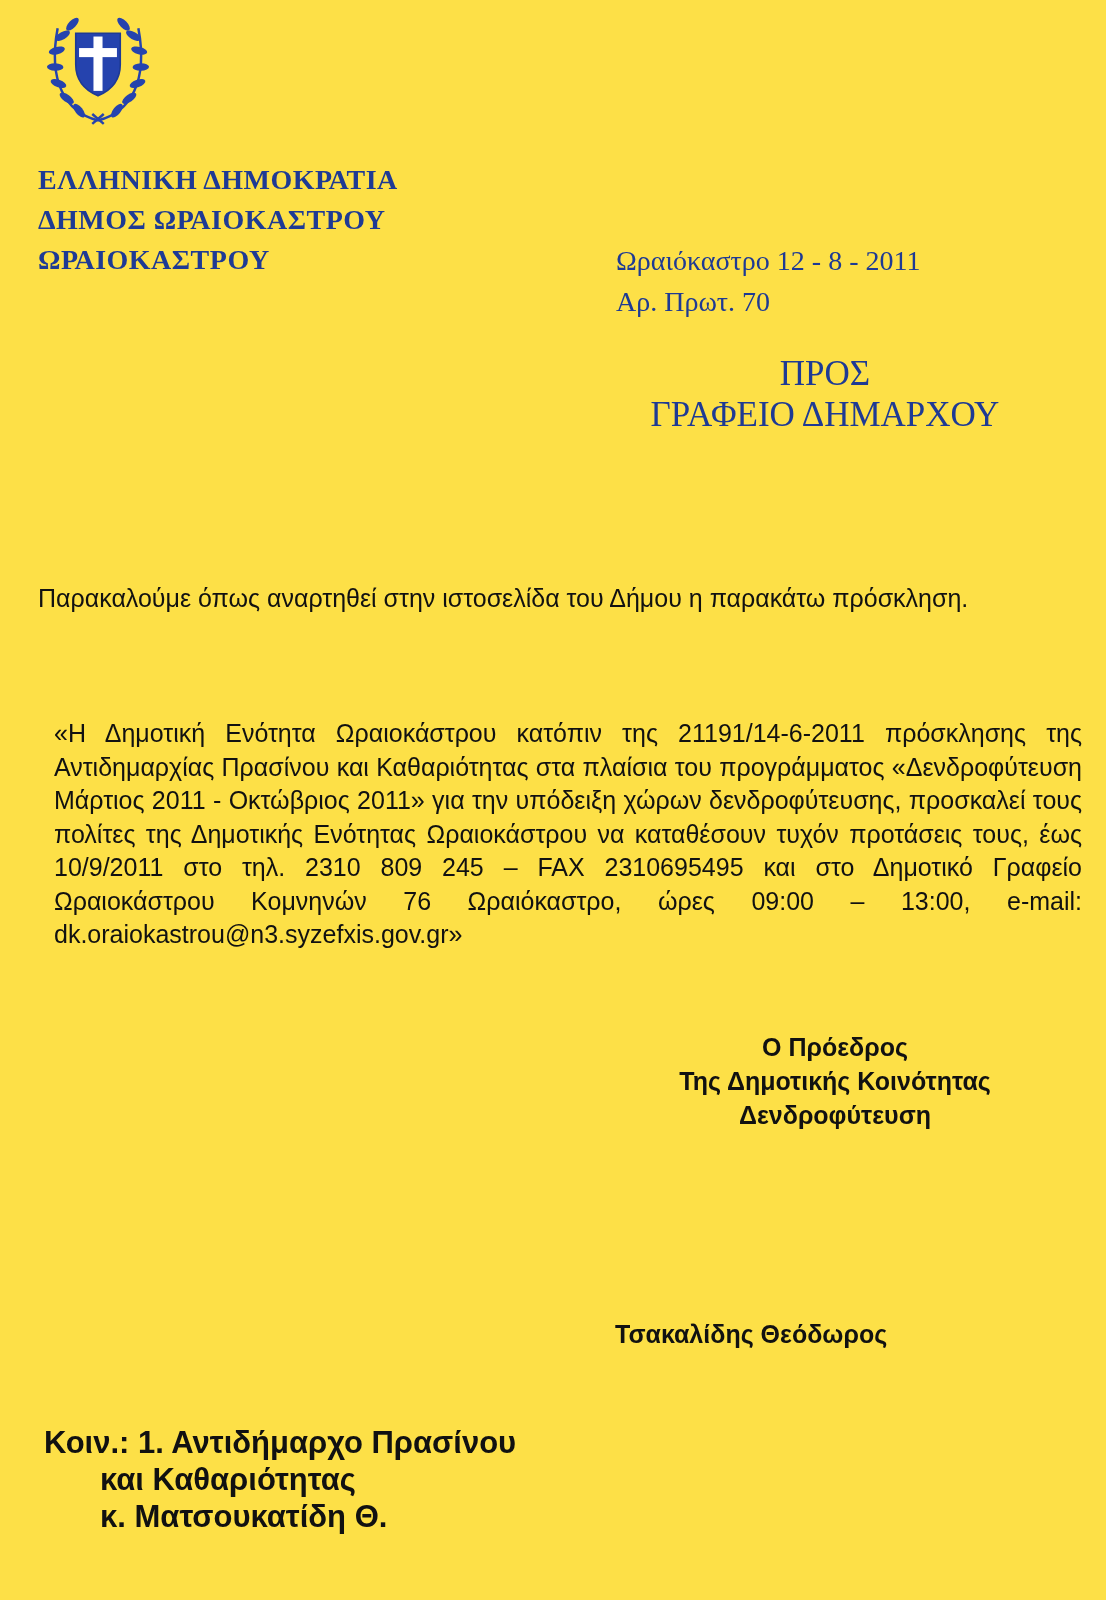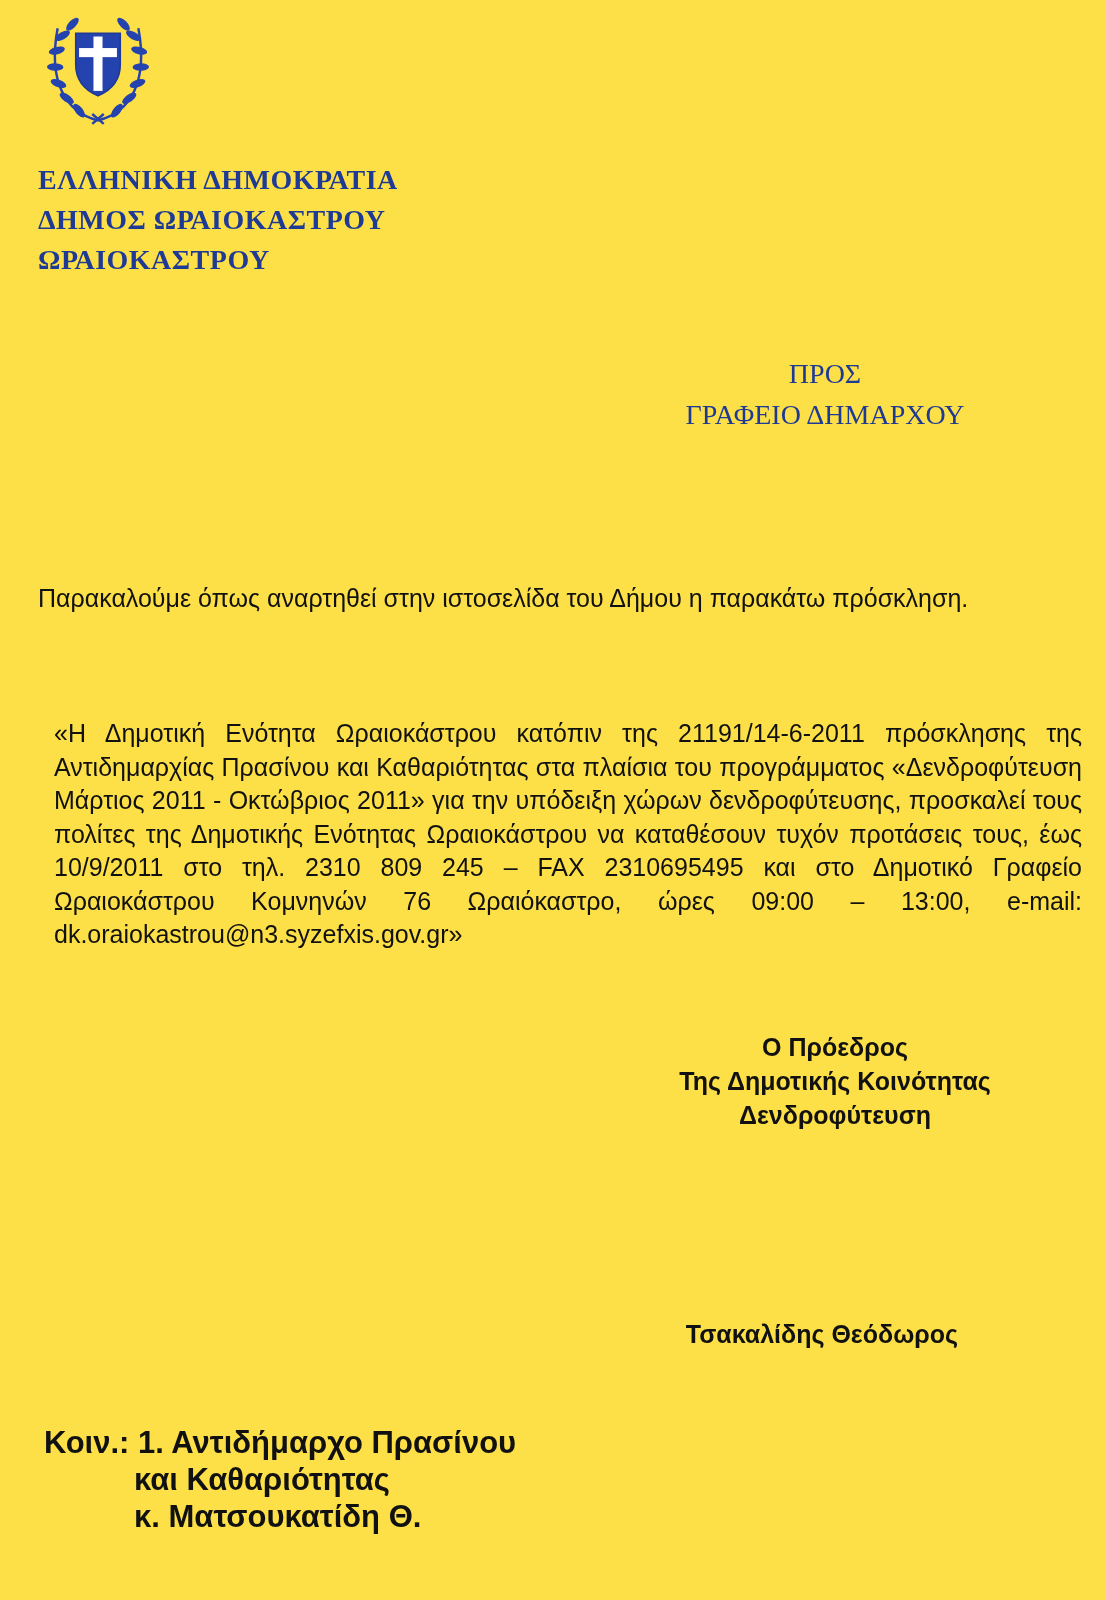--- a/index.html
+++ b/index.html
@@ -42,21 +42,21 @@
     white-space: nowrap;
   }
   .to-block {
     position: absolute;
     left: 620px;
     top: 353px;
     width: 410px;
     text-align: center;
     color: #1e3a94;
     font-family: "Liberation Serif", serif;
-    font-size: 28px;
+    font-size: 35px;
     line-height: 41px;
   }
   .intro-par {
     position: absolute;
     left: 38px;
     top: 556px;
     width: 1028px;
     color: #111111;
     font-size: 25px;
     line-height: 34px;
@@ -79,39 +79,39 @@
     top: 1030px;
     width: 390px;
     text-align: center;
     color: #111111;
     font-weight: 700;
     font-size: 25px;
     line-height: 34px;
   }
   .signatory-name {
     position: absolute;
-    left: 628px;
+    left: 615px;
     top: 1320px;
     width: 330px;
-    text-align: right;
+    text-align: left;
     color: #111111;
     font-weight: 700;
     font-size: 25px;
   }
   .cc-block {
     position: absolute;
     left: 44px;
     top: 1424px;
     color: #111111;
     font-weight: 700;
     font-size: 31px;
     line-height: 37px;
     white-space: nowrap;
   }
-  .cc-indent { margin-left: 90px; }
+  .cc-indent { margin-left: 56px; }
 </style>
 </head>
 <body>
 
 <div class="page">
 
   <div class="logo">
     <svg viewBox="0 0 170 150" width="140" height="130" aria-hidden="true">
       <g fill="none" stroke="#2543ae" stroke-width="3">
         <path d="M85,140 C45,130 24,92 36,28"></path>
@@ -139,20 +139,24 @@
       <rect x="62" y="52" width="46" height="11" fill="#ffffff"></rect>
     </svg>
   </div>
 
   <div class="org-block">
     <div>ΕΛΛΗΝΙΚΗ ΔΗΜΟΚΡΑΤΙΑ</div>
     <div>ΔΗΜΟΣ ΩΡΑΙΟΚΑΣΤΡΟΥ</div>
     <div>ΩΡΑΙΟΚΑΣΤΡΟΥ</div>
   </div>
 
+  <div class="meta-block">
+    <div>Ωραιόκαστρο 12 - 8 - 2011</div>
+    <div>Αρ. Πρωτ. 70</div>
+  </div>
 
   <div class="to-block">
     <div>ΠΡΟΣ</div>
     <div>ΓΡΑΦΕΙΟ ΔΗΜΑΡΧΟΥ</div>
   </div>
 
   <p class="intro-par">Παρακαλούμε όπως αναρτηθεί στην ιστοσελίδα του Δήμου η παρακάτω πρόσκληση.</p>
 
   <p class="announcement-par">«Η Δημοτική Ενότητα Ωραιοκάστρου κατόπιν της 21191/14-6-2011 πρόσκλησης της Αντιδημαρχίας Πρασίνου και Καθαριότητας στα πλαίσια του προγράμματος «Δενδροφύτευση Μάρτιος 2011 - Οκτώβριος 2011» για την υπόδειξη χώρων δενδροφύτευσης, προσκαλεί τους πολίτες της Δημοτικής Ενότητας Ωραιοκάστρου να καταθέσουν τυχόν προτάσεις τους, έως 10/9/2011 στο τηλ. 2310 809 245 – FAX 2310695495 και στο Δημοτικό Γραφείο Ωραιοκάστρου Κομνηνών 76 Ωραιόκαστρο, ώρες 09:00 – 13:00, e-mail: dk.oraiokastrou@n3.syzefxis.gov.gr»</p>
 

